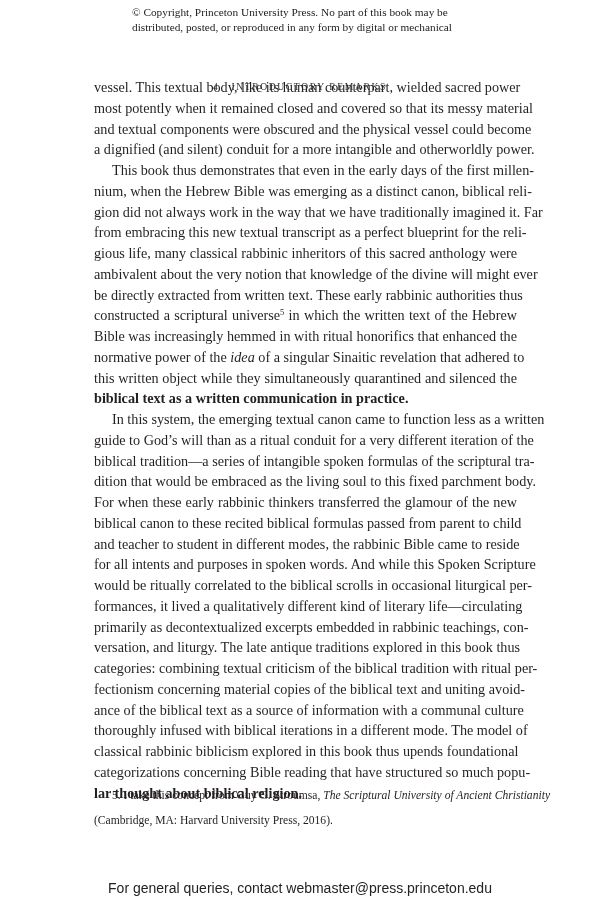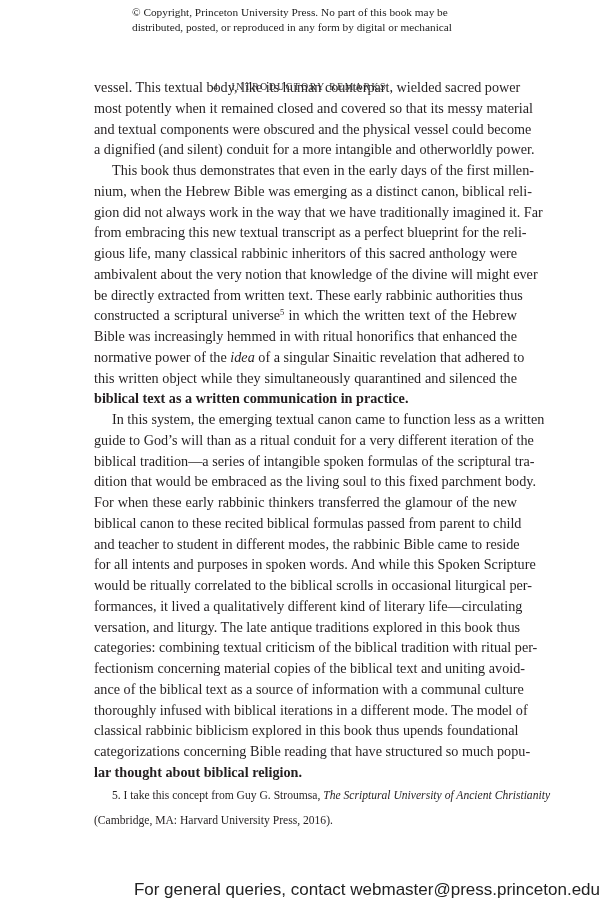--- a/index.html
+++ b/index.html
@@ -22,22 +22,22 @@
     .line.last { text-align-last: left; font-weight: bold; }
     .line.indent { padding-left: 18px; }
     sup { font-size: 8.5px; line-height: 0; vertical-align: 5px; }
     .footnote {
       position: absolute; left: 94px; top: 780px; width: 423px;
       font-family: "Liberation Serif", serif; font-size: 11.6px; color: #231f20;
     }
     .footnote .fl { height: 18px; line-height: 18px; white-space: nowrap; margin-top: 7px; }
     .footnote .fl.indent { padding-left: 18px; }
     .footer {
-      position: absolute; left: 0; width: 600px; top: 880px; text-align: right;
-      font-family: "Liberation Sans", sans-serif; font-size: 17px; color: #222;
+      position: absolute; left: 0; width: 600px; top: 880px; text-align: center;
+      font-family: "Liberation Sans", sans-serif; font-size: 14px; color: #222;
     }
   </style>
 </head>
 <body>
 
 <div class="copyright">
   <div>© Copyright, Princeton University Press. No part of this book may be</div>
   <div>distributed, posted, or reproduced in any form by digital or mechanical</div>
 </div>
 
@@ -74,20 +74,21 @@
     <div class="line indent">In this system, the emerging textual canon came to function less as a written</div>
     <div class="line">guide to God’s will than as a ritual conduit for a very different iteration of the</div>
     <div class="line">biblical tradition—a series of intangible spoken formulas of the scriptural tra-</div>
     <div class="line">dition that would be embraced as the living soul to this fixed parchment body.</div>
     <div class="line">For when these early rabbinic thinkers transferred the glamour of the new</div>
     <div class="line">biblical canon to these recited biblical formulas passed from parent to child</div>
     <div class="line">and teacher to student in different modes, the rabbinic Bible came to reside</div>
     <div class="line">for all intents and purposes in spoken words. And while this Spoken Scripture</div>
     <div class="line">would be ritually correlated to the biblical scrolls in occasional liturgical per-</div>
     <div class="line">formances, it lived a qualitatively different kind of literary life—circulating</div>
+    <div class="line">primarily as decontextualized excerpts embedded in rabbinic teachings, con-</div>
     <div class="line">versation, and liturgy. The late antique traditions explored in this book thus</div>
     <div class="line">categories: combining textual criticism of the biblical tradition with ritual per-</div>
     <div class="line">fectionism concerning material copies of the biblical text and uniting avoid-</div>
     <div class="line">ance of the biblical text as a source of information with a communal culture</div>
     <div class="line">thoroughly infused with biblical iterations in a different mode. The model of</div>
     <div class="line">classical rabbinic biblicism explored in this book thus upends foundational</div>
     <div class="line">categorizations concerning Bible reading that have structured so much popu-</div>
     <div class="line last">lar thought about biblical religion.</div>
   </div>
 </div>

